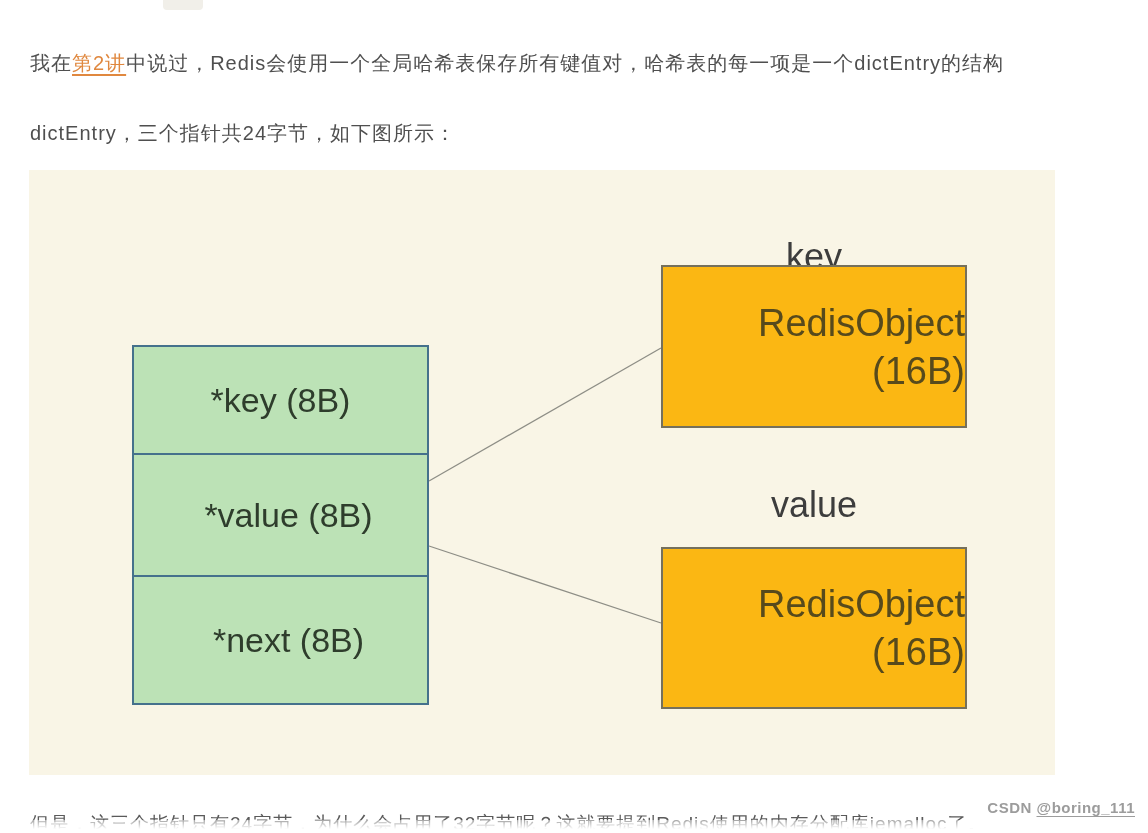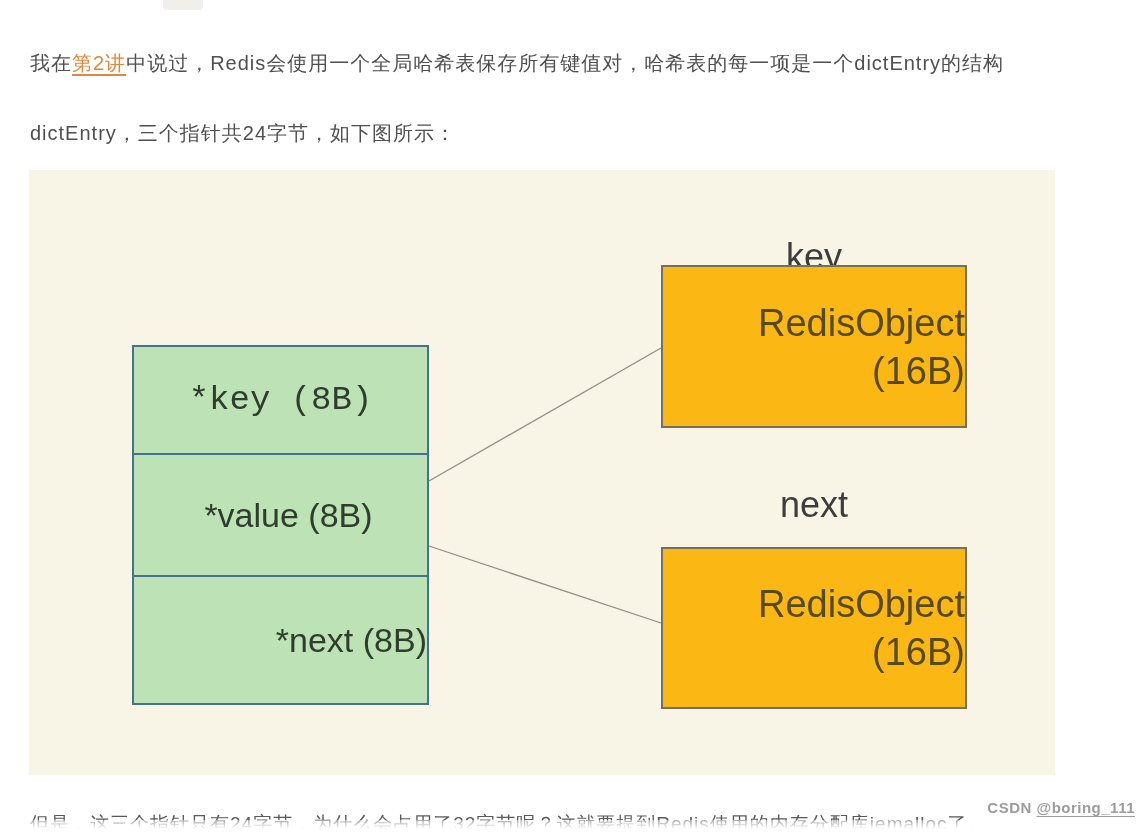--- a/index.html
+++ b/index.html
@@ -59,23 +59,23 @@
     border: 2px solid #45718c;
     background: #bce2b6;
   }
   .dict-cell {
     box-sizing: border-box;
     display: flex; align-items: center; justify-content: center;
     color: #2e3d2c;
     font-size: 34px;
   }
   .dict-cell + .dict-cell { border-top: 2px solid #45718c; padding-left: 16px; }
-  .dict-cell.c1 { height: 106px; font-family: Liberation Mono, monospace; }
+  .dict-cell.c1 { height: 106px; }
   .dict-cell.c2 { height: 122px; }
-  .dict-cell.c3 { height: 128px; justify-content: flex-end; }
+  .dict-cell.c3 { height: 128px; }
 
   
   .obj-label {
     position: absolute;
     width: 306px;
     text-align: center;
     color: #3d3d3d;
     font-size: 36px;
     line-height: 46px;
   }
@@ -159,21 +159,21 @@
           <span>*next (8B)</span>
         </div>
     </div>
 
     <div class="obj-label key">key</div>
     <div class="redis-object first">
       <span>RedisObject</span>
       <span>(16B)</span>
     </div>
 
-    <div class="obj-label value">next</div>
+    <div class="obj-label value">value</div>
     <div class="redis-object second">
       <span>RedisObject</span>
       <span>(16B)</span>
     </div>
 
   </div>
 
   <div class="outro">但是，这三个指针只有24字节，为什么会占用了32字节呢？这就要提到Redis使用的内存分配库jemalloc了。</div>
   <div class="bottom-fade"></div>
 

